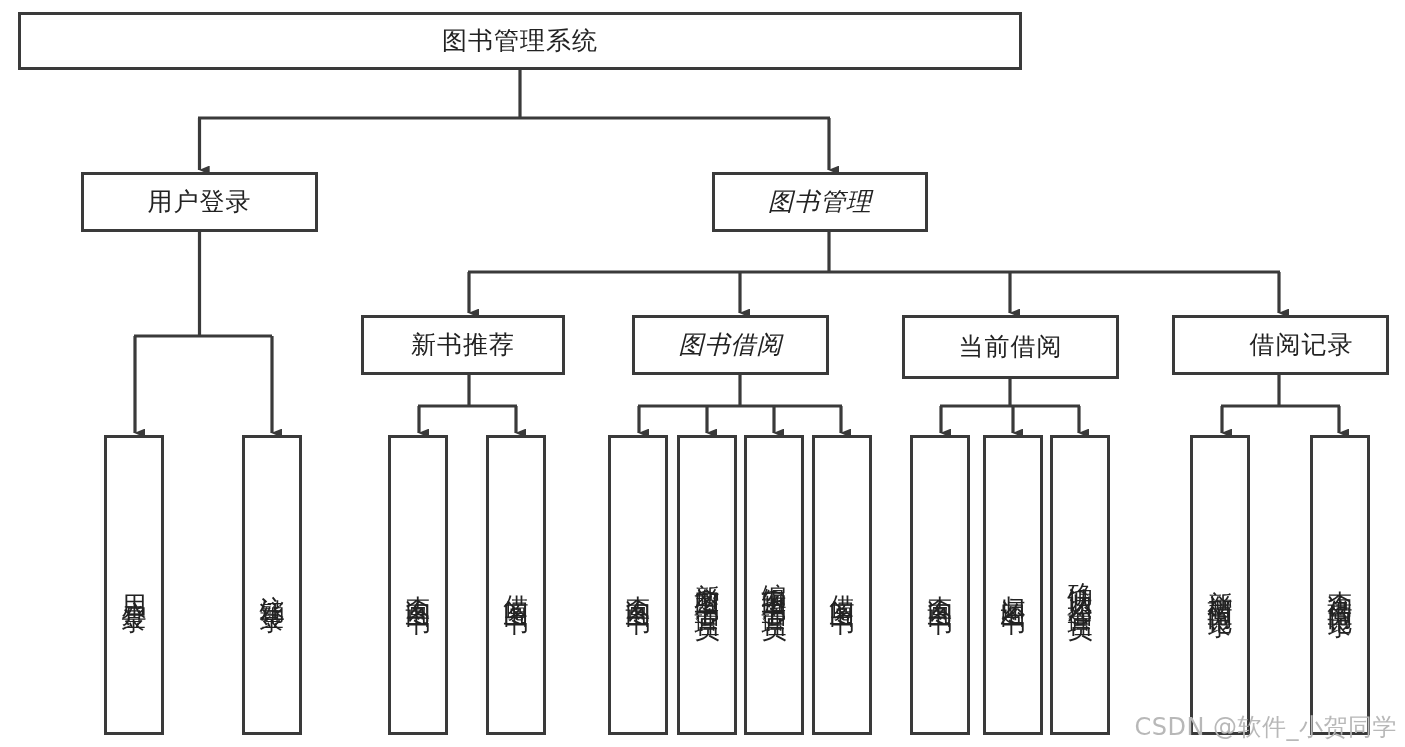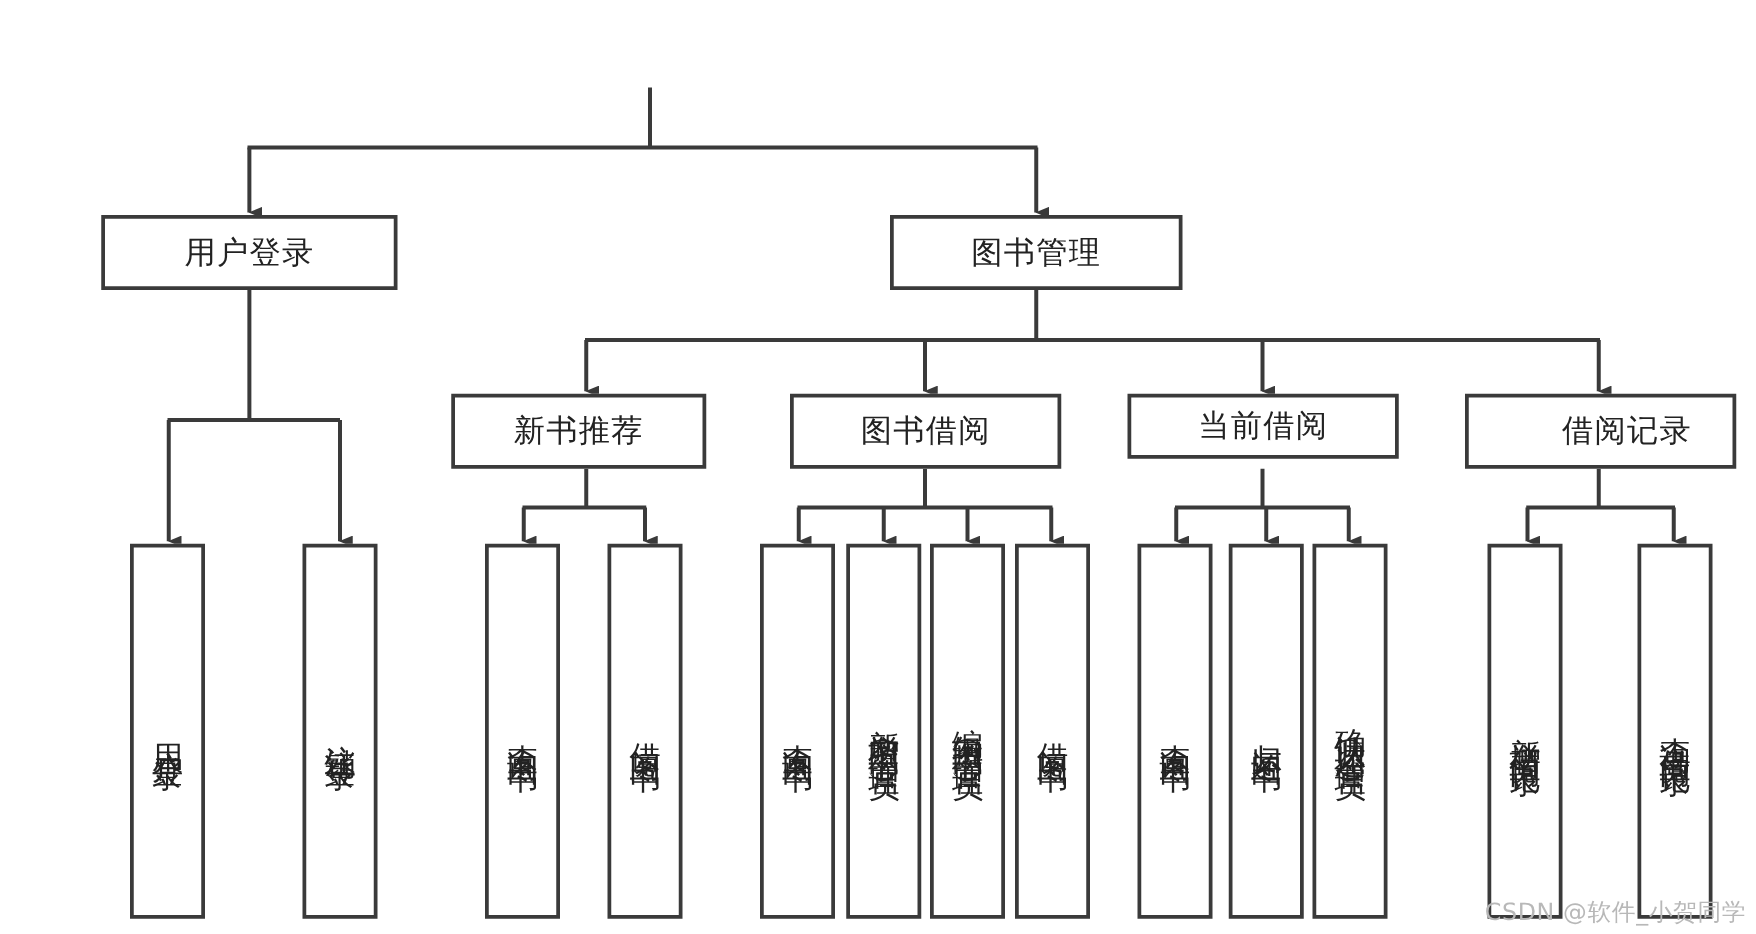--- a/index.html
+++ b/index.html
@@ -51,21 +51,21 @@
   }
   .node.vert span {
     writing-mode: vertical-rl;
     text-orientation: upright;
     display: block;
   }
   #watermark {
     position: absolute;
     right: 8px;
     bottom: 4px;
-    font-size: 19px;
+    font-size: 24px;
     color: #b8b8b8;
     white-space: nowrap;
     letter-spacing: 0.5px;
   }
 </style>
 </head>
 <body>
 
 <div id="diagram-root">
 
@@ -112,35 +112,38 @@
       <path d="M 1013 406 L 1013 433" marker-end="url(#arrowhead)"></path>
       <path d="M 1079 406 L 1079 433" marker-end="url(#arrowhead)"></path>
 
       <path d="M 1279 375 L 1279 406"></path>
       <path d="M 1221 406 L 1340 406"></path>
       <path d="M 1222 406 L 1222 433" marker-end="url(#arrowhead)"></path>
       <path d="M 1339 406 L 1339 433" marker-end="url(#arrowhead)"></path>
     </g>
   </svg>
 
+  <div class="node horiz" style="left:18px; top:12px; width:1004px; height:58px;">
+    <span>图书管理系统</span>
+  </div>
 
   <div class="node horiz" style="left:81px; top:172px; width:237px; height:60px;">
     <span>用户登录</span>
   </div>
-  <div class="node horiz" style="left:712px; top:172px; width:234px; height:60px;">
+  <div class="node horiz" style="left:712px; top:172px; width:216px; height:60px;font-style:italic;">
     <span>图书管理</span>
   </div>
 
   <div class="node horiz" style="left:361px; top:315px; width:204px; height:60px;">
     <span>新书推荐</span>
   </div>
-  <div class="node horiz" style="left:632px; top:315px; width:217px; height:60px;">
+  <div class="node horiz" style="left:632px; top:315px; width:197px; height:60px;font-style:italic;">
     <span>图书借阅</span>
   </div>
-  <div class="node horiz" style="left:902px; top:315px; width:217px; height:52px;">
+  <div class="node horiz" style="left:902px; top:315px; width:217px; height:64px;">
     <span>当前借阅</span>
   </div>
   <div class="node horiz" style="left:1172px; top:315px; width:217px; height:60px;padding-left:42px;">
     <span>借阅记录</span>
   </div>
 
   <div class="node vert" style="left:104px; top:435px; width:60px; height:300px;">
     <span>用户登录</span>
   </div>
   <div class="node vert" style="left:242px; top:435px; width:60px; height:300px;">

